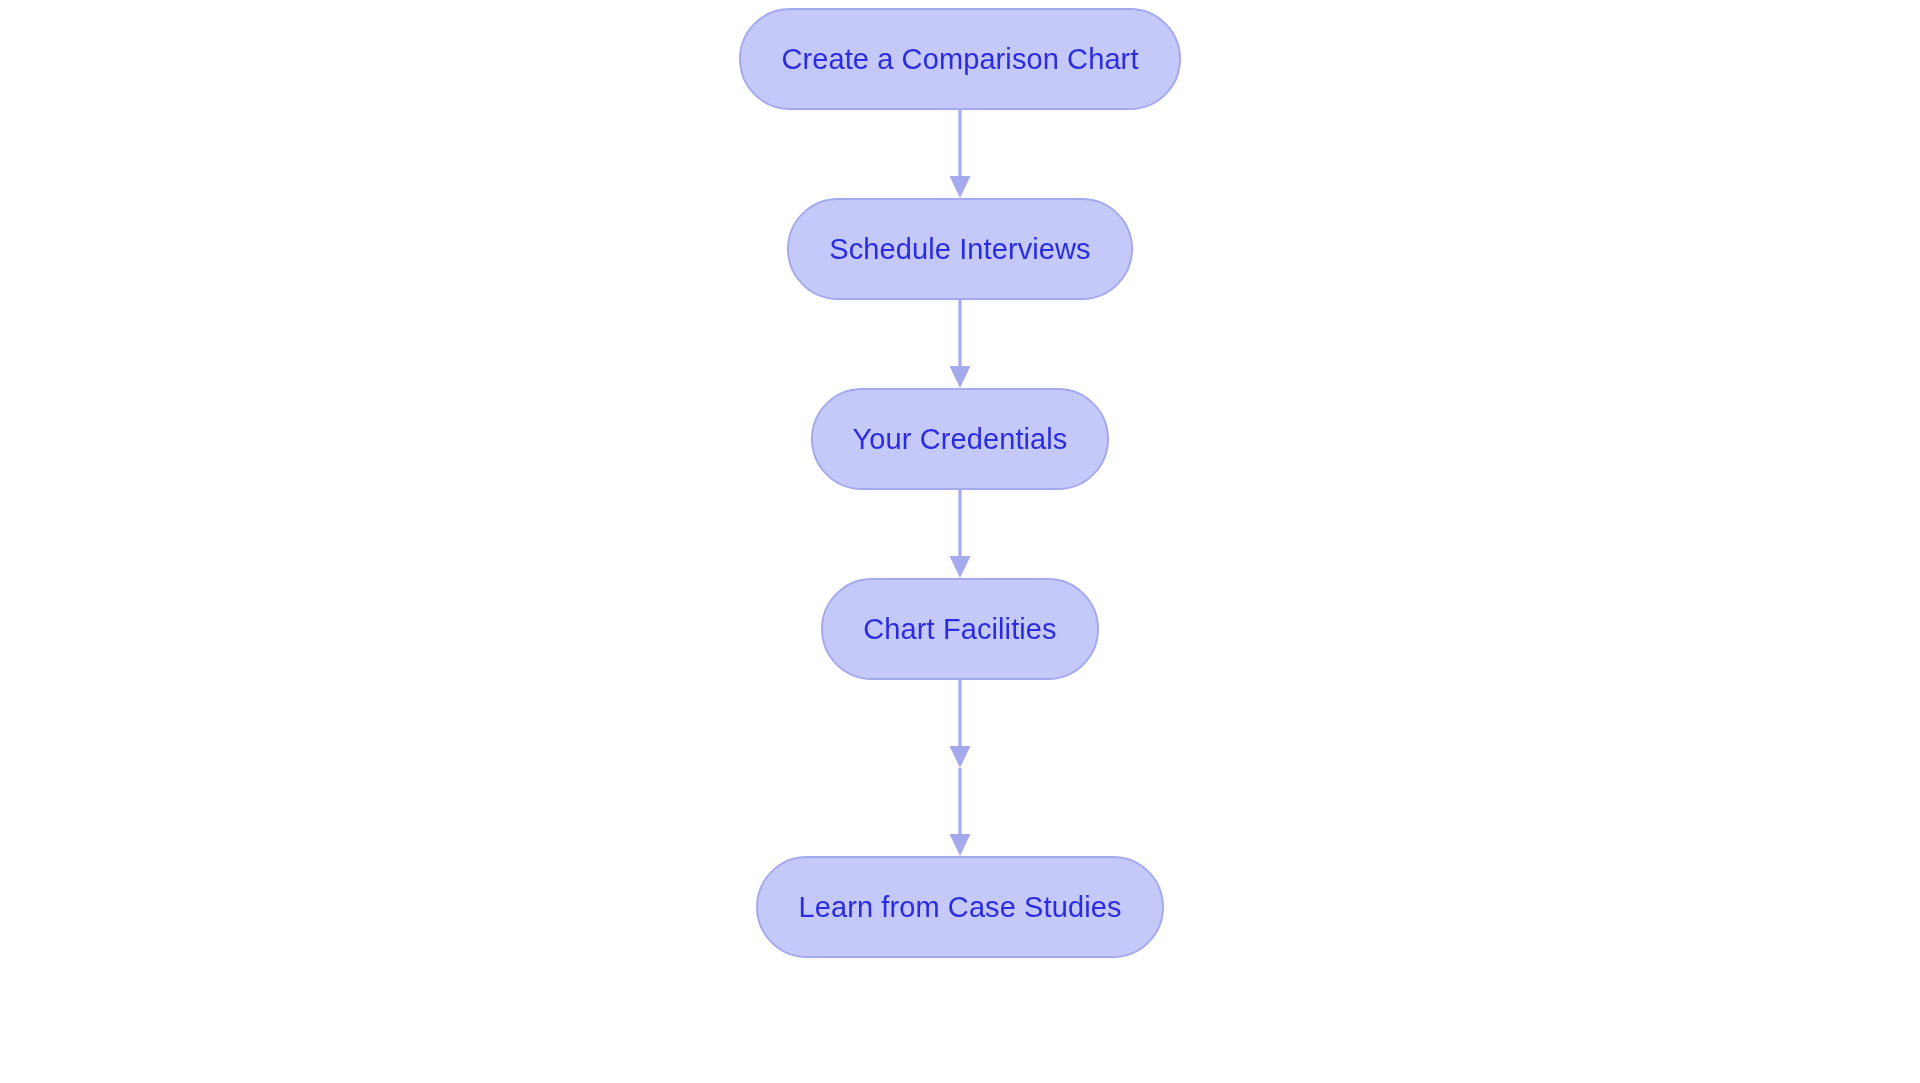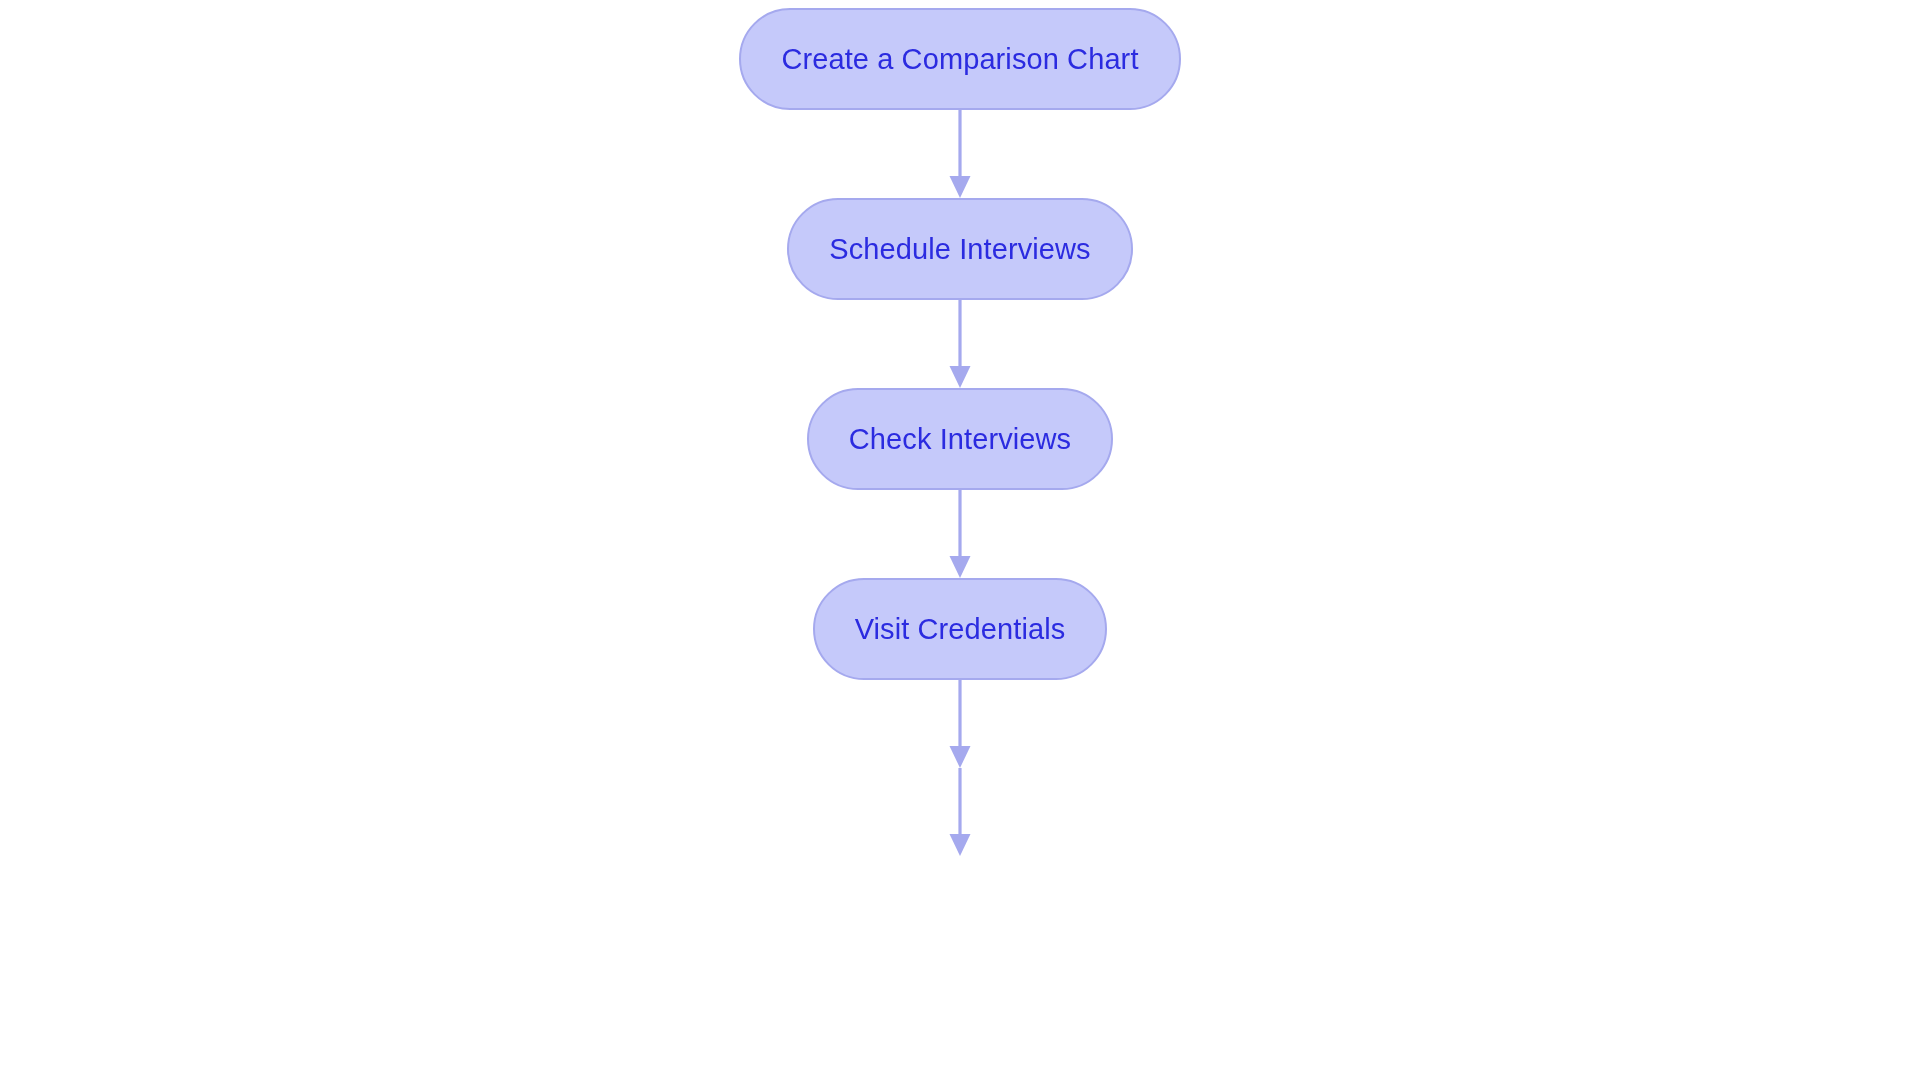--- a/index.html
+++ b/index.html
@@ -107,44 +107,47 @@
     </div>
 
     <div class="connector">
       <svg viewBox="0 0 24 88" xmlns="http://www.w3.org/2000/svg">
         <line class="conn-line" x1="12" y1="0" x2="12" y2="68" stroke="#a5a9ee"></line>
         <polygon class="conn-head" points="12,88 1.5,66 22.5,66" fill="#a5a9ee"></polygon>
       </svg>
     </div>
 
     <div class="node" style="background: rgb(197, 201, 250); border-color: rgb(165, 169, 238);">
-      <span class="node-label" style="color: rgb(43, 43, 224);">Check Interviews</span>
+      <span class="node-label" style="color: rgb(43, 43, 224);">Your Credentials</span>
     </div>
 
     <div class="connector">
       <svg viewBox="0 0 24 88" xmlns="http://www.w3.org/2000/svg">
         <line class="conn-line" x1="12" y1="0" x2="12" y2="68" stroke="#a5a9ee"></line>
         <polygon class="conn-head" points="12,88 1.5,66 22.5,66" fill="#a5a9ee"></polygon>
       </svg>
     </div>
 
     <div class="node" style="background: rgb(197, 201, 250); border-color: rgb(165, 169, 238);">
-      <span class="node-label" style="color: rgb(43, 43, 224);">Visit Credentials</span>
+      <span class="node-label" style="color: rgb(43, 43, 224);">Chart Facilities</span>
     </div>
 
     <div class="connector">
       <svg viewBox="0 0 24 88" xmlns="http://www.w3.org/2000/svg">
         <line class="conn-line" x1="12" y1="0" x2="12" y2="68" stroke="#a5a9ee"></line>
         <polygon class="conn-head" points="12,88 1.5,66 22.5,66" fill="#a5a9ee"></polygon>
       </svg>
     </div>
 
 
     <div class="connector">
       <svg viewBox="0 0 24 88" xmlns="http://www.w3.org/2000/svg">
         <line class="conn-line" x1="12" y1="0" x2="12" y2="68" stroke="#a5a9ee"></line>
         <polygon class="conn-head" points="12,88 1.5,66 22.5,66" fill="#a5a9ee"></polygon>
       </svg>
     </div>
 
+    <div class="node" style="background: rgb(197, 201, 250); border-color: rgb(165, 169, 238);">
+      <span class="node-label" style="color: rgb(43, 43, 224);">Learn from Case Studies</span>
+    </div>
 
   </div>
 </div>
 
 </body></html>

